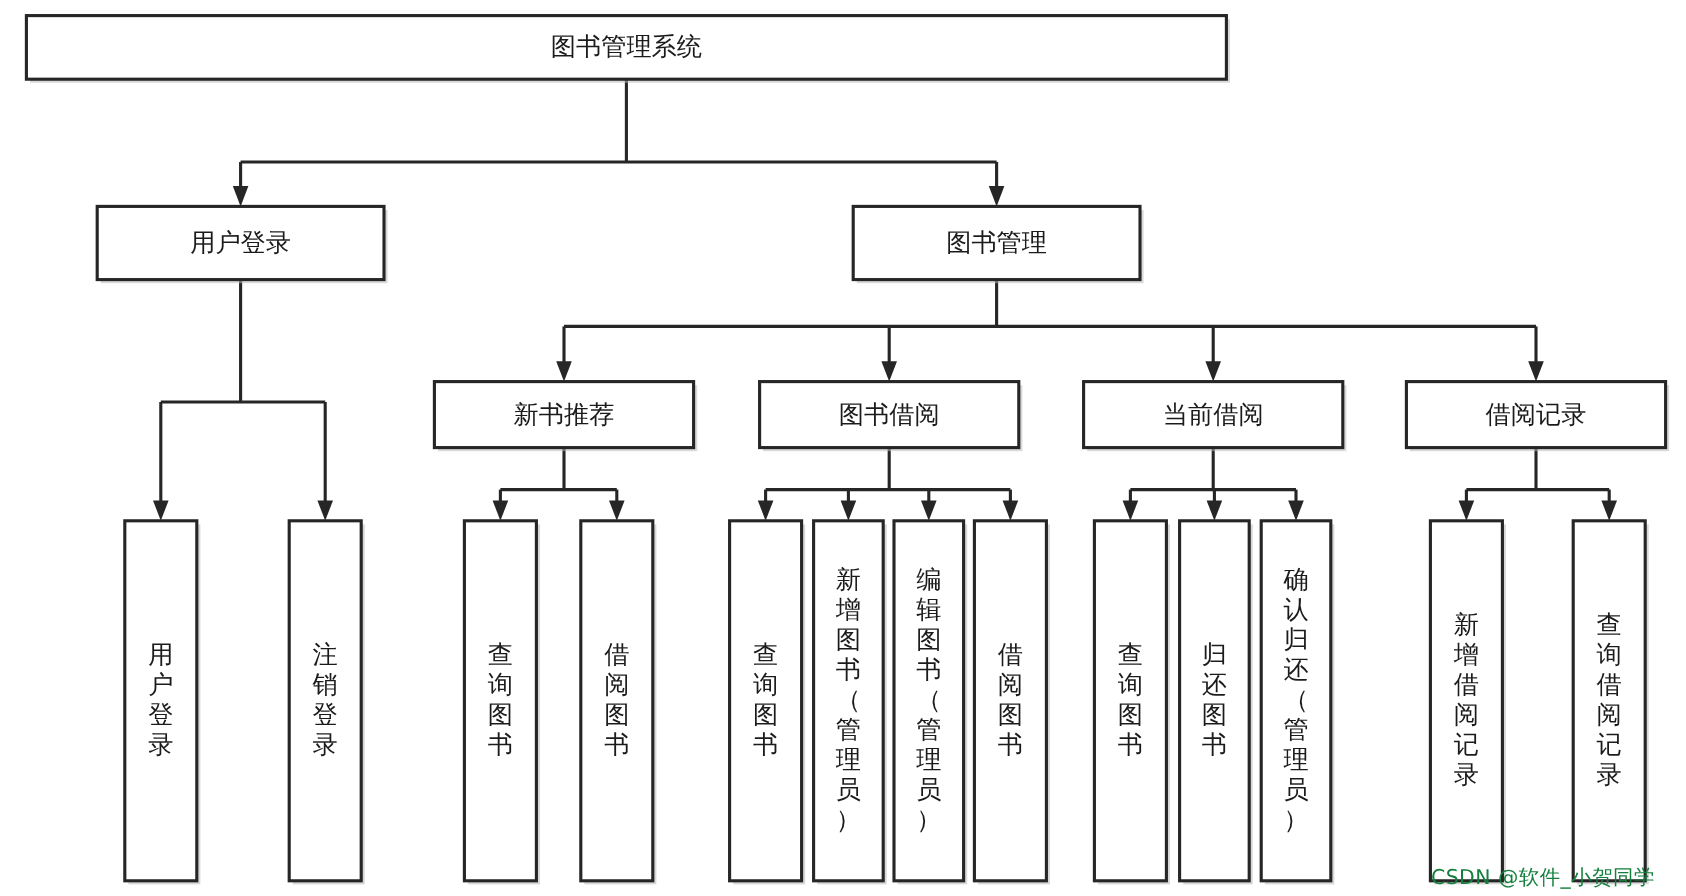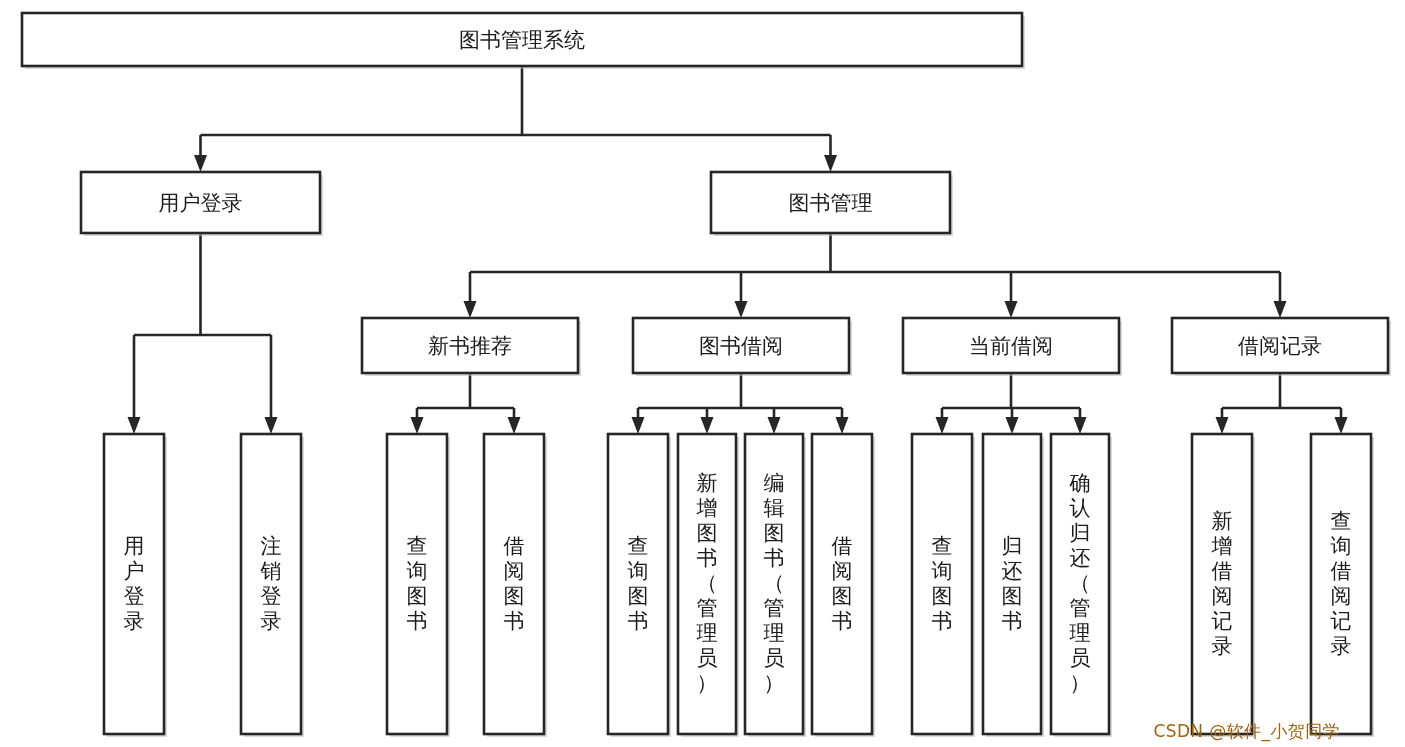--- a/index.html
+++ b/index.html
@@ -12,20 +12,21 @@
     width: 1405px;
     height: 747px;
     font-family: "DejaVu Sans", "Liberation Sans", sans-serif;
     overflow: hidden;
     position: relative;
   }
   #diagram-root {
     position: relative;
     width: 1346px;
     height: 747px;
+    padding-left: 39px;
   }
   svg.diagram-canvas {
     position: absolute;
     left: 0;
     top: 0;
     width: 1405px;
     height: 747px;
     display: block;
   }
   .node-box {
@@ -60,21 +61,21 @@
     fill: #1b1b1b;
     text-anchor: middle;
     dominant-baseline: middle;
   }
   .watermark-text {
     position: absolute;
     right: 6px;
     bottom: 4px;
     font-family: "DejaVu Sans", "Liberation Sans", sans-serif;
     font-size: 17px;
-    color: #a16207;
+    color: #15803d;
     letter-spacing: 0.4px;
     white-space: nowrap;
     pointer-events: none;
   }
 </style>
 </head>
 <body>
 
 <div id="diagram-root">
   <svg class="diagram-canvas" viewBox="0 0 1405 747">

